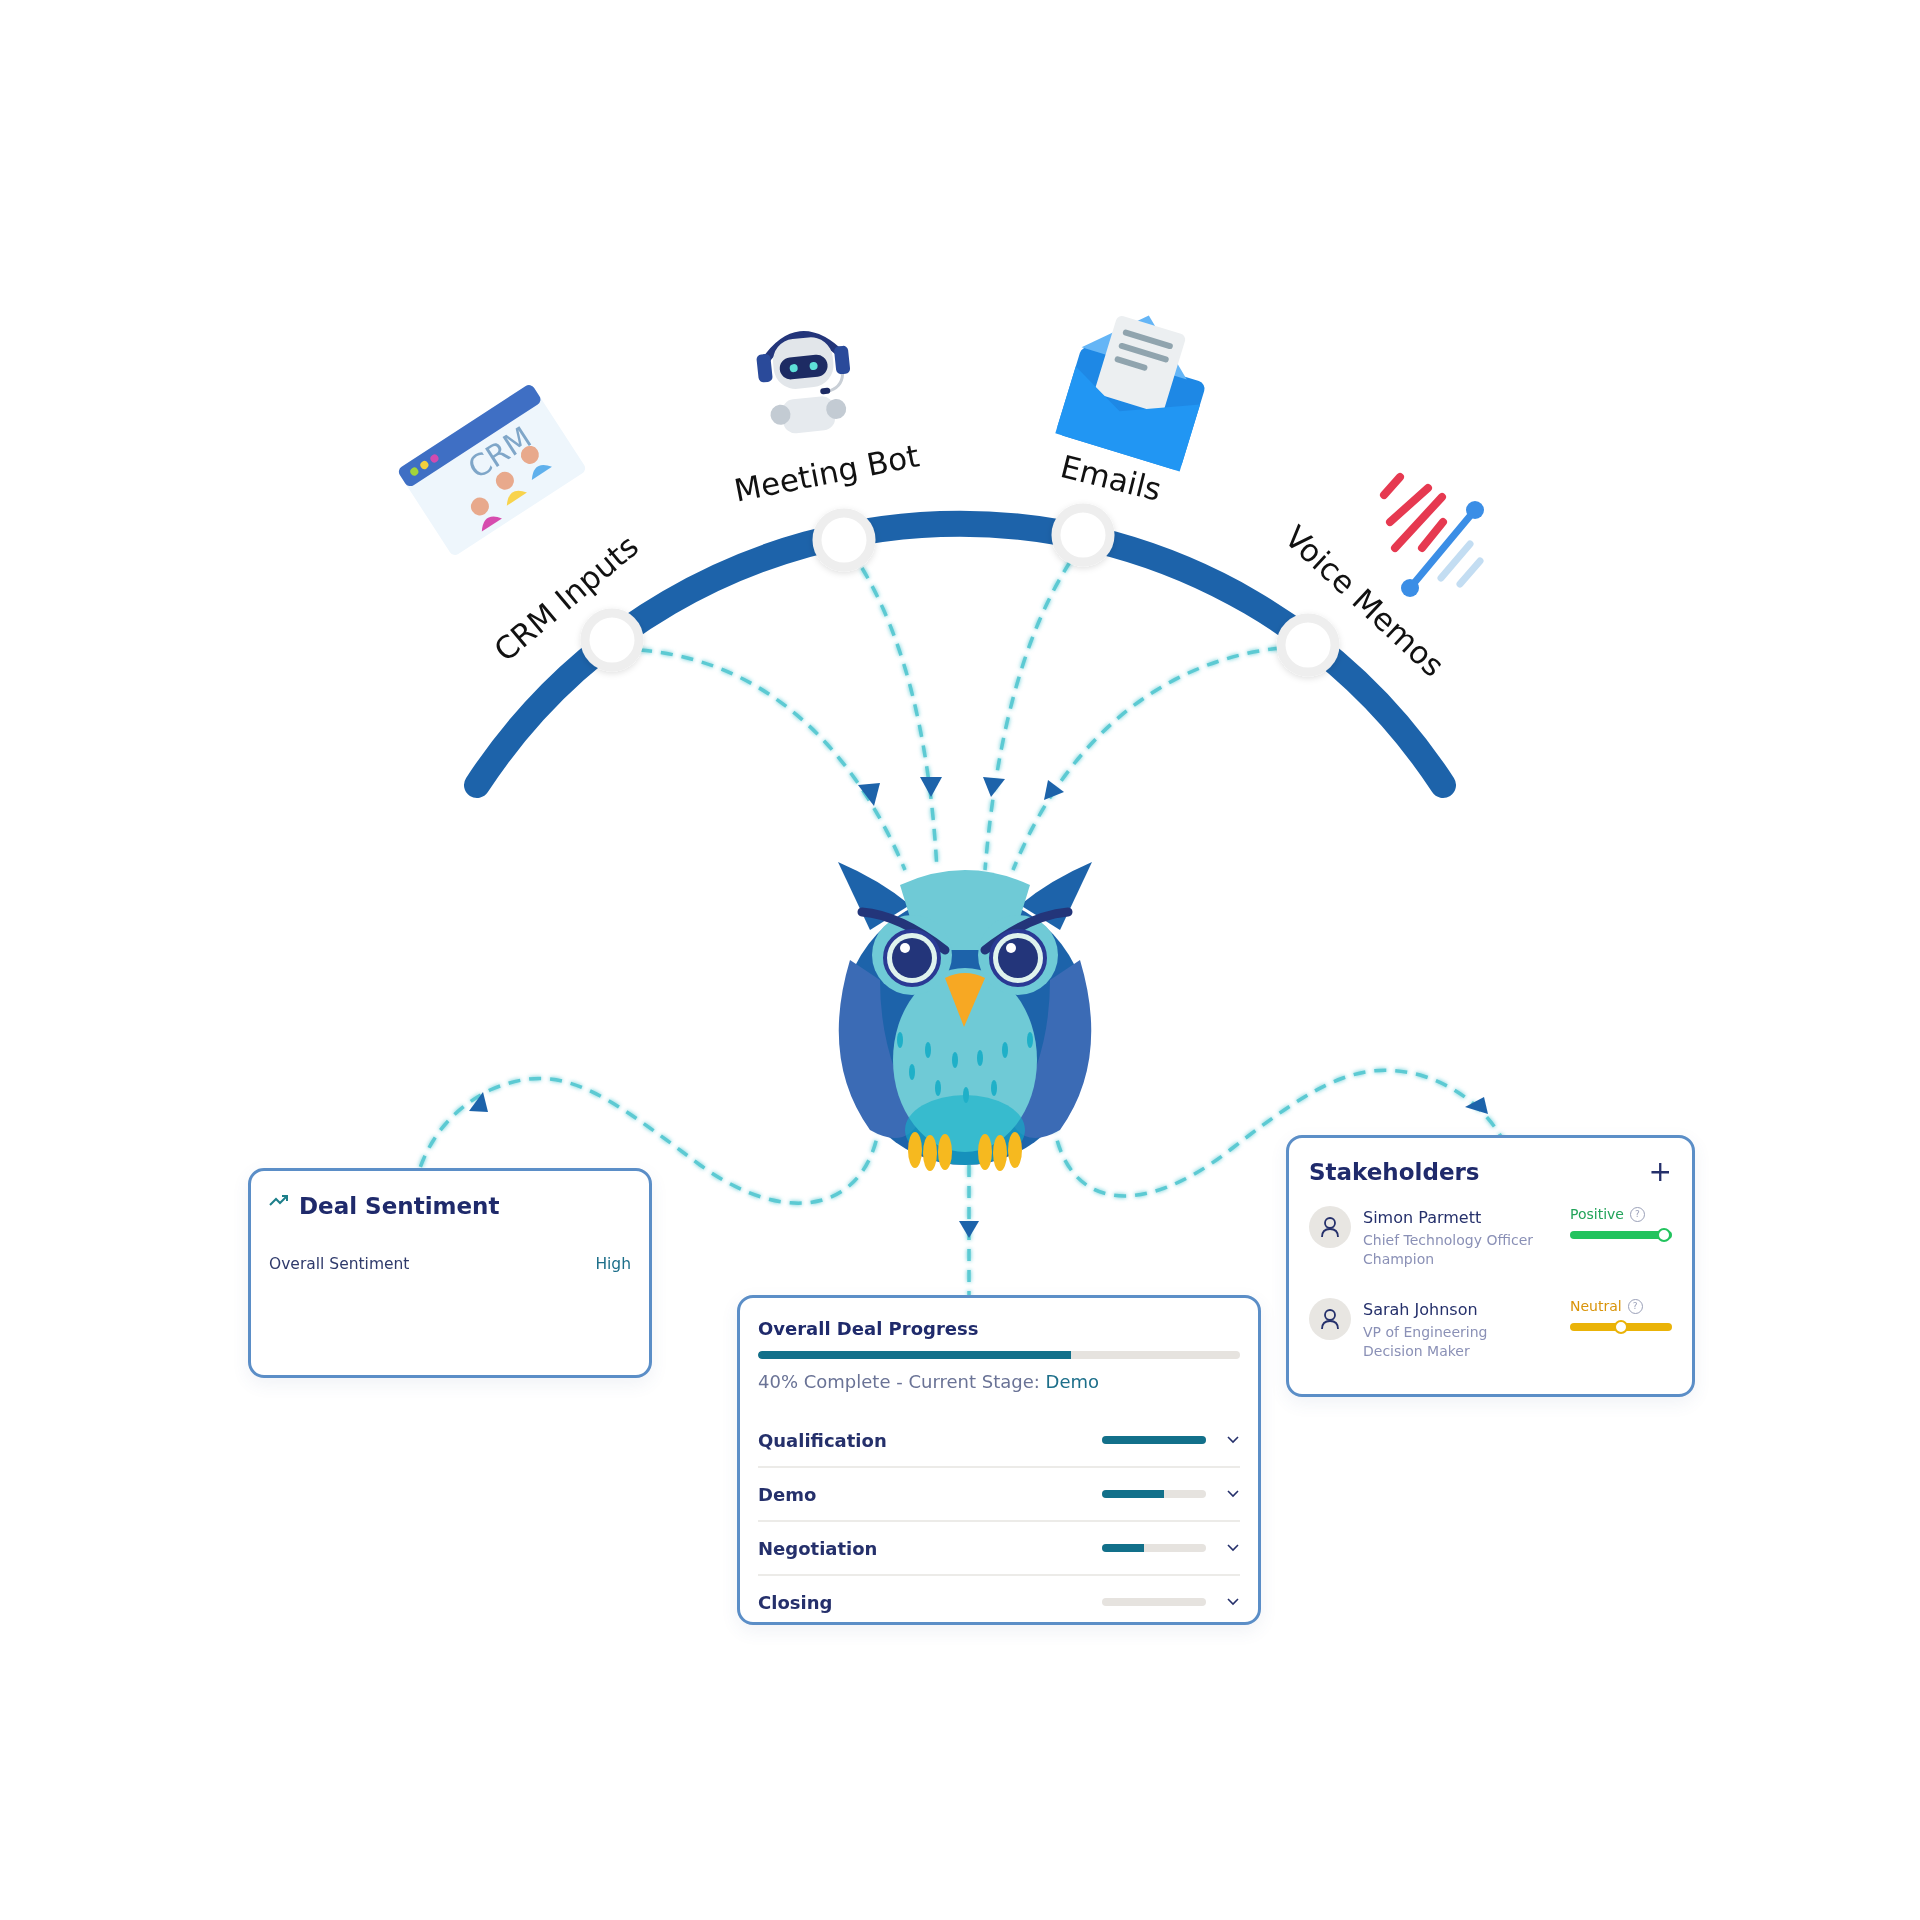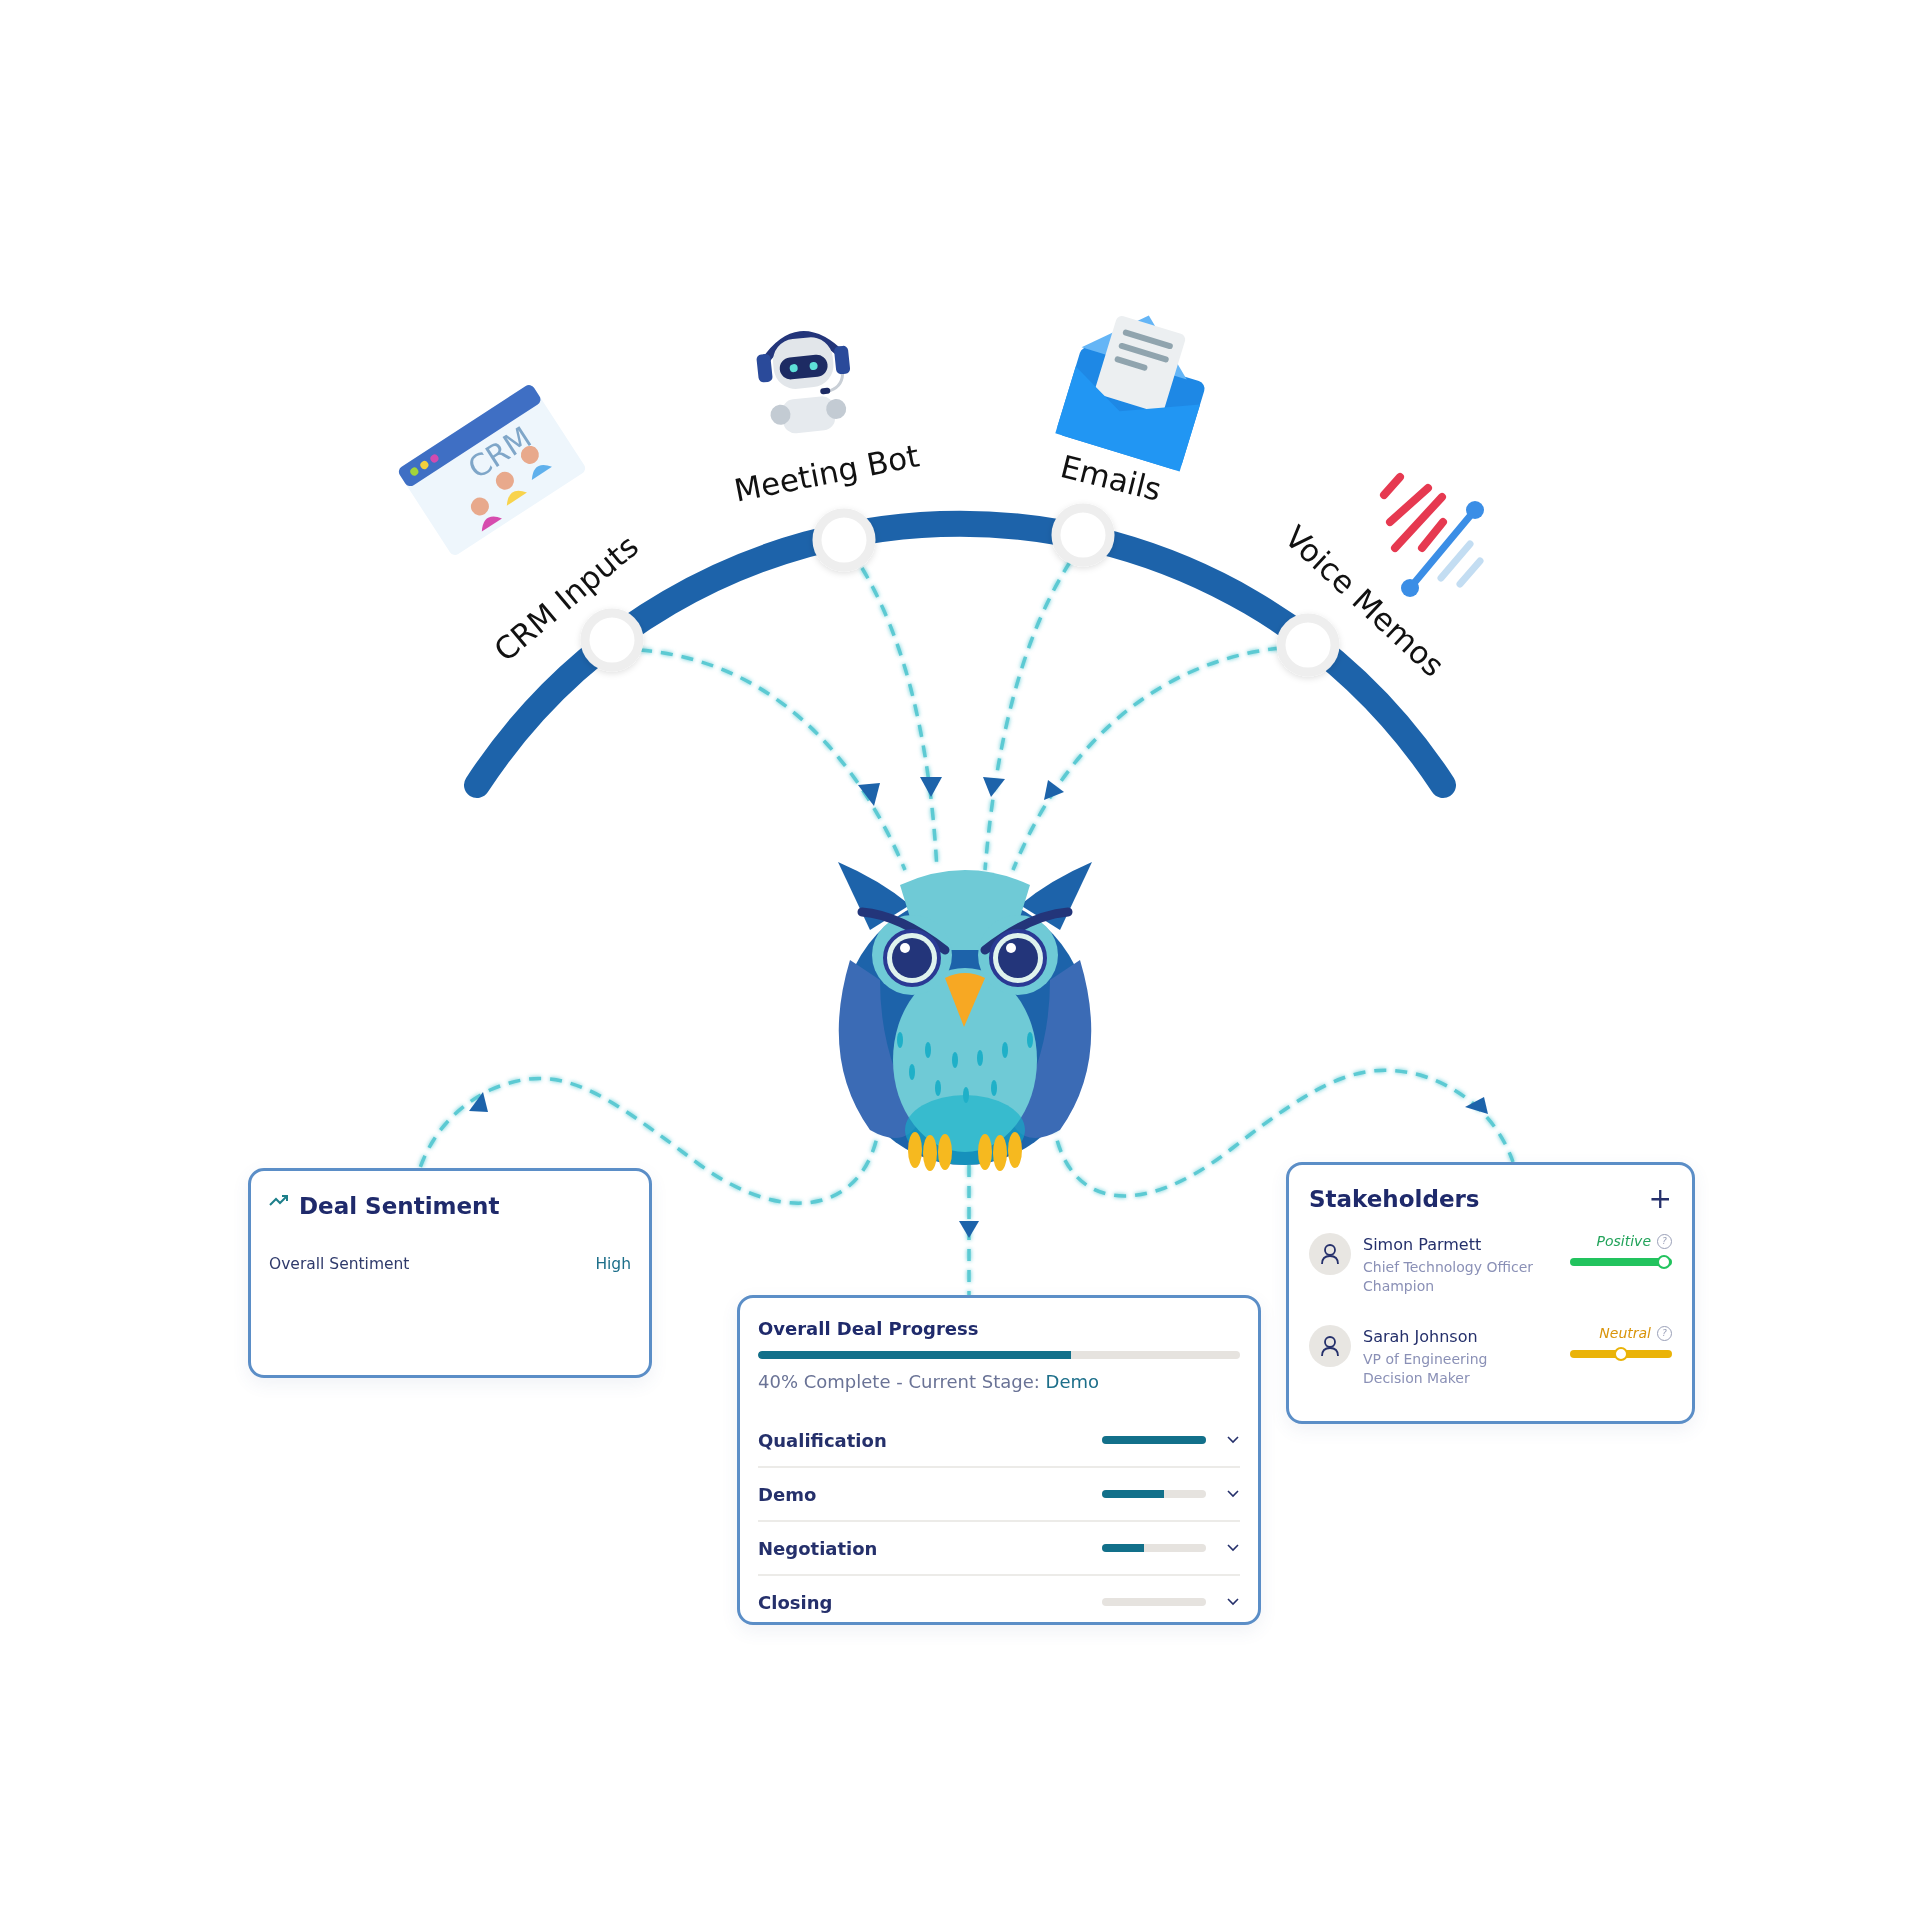--- a/index.html
+++ b/index.html
@@ -20,30 +20,30 @@
   .ov-fill { position:absolute; left:0; top:0; bottom:0; background:#12708a; border-radius:4px 0 0 4px; }
   .ov-sub { font-size:18px; color:#6a7396; margin-top:12px; margin-bottom:22px; }
   .ov-sub .stage { color:#1d6f8a; }
   .stage-row { display:flex; align-items:center; height:52px; border-bottom:2px solid #ecebe8; }
   .stage-row:last-child { border-bottom:none; }
   .stage-name { flex:1; font-size:18px; font-weight:bold; color:#25306b; }
   .stage-track { width:104px; height:8px; background:#e6e3df; border-radius:4px; position:relative; overflow:hidden; margin-right:20px; }
   .stage-fill { position:absolute; left:0; top:0; bottom:0; background:#12708a; }
   .chev { width:14px; height:14px; display:flex; align-items:center; justify-content:center; }
   
-  #stake { left:1286px; top:1162px; width:409px; height:262px; padding:20px 20px 0 20px; }
+  #stake { left:1286px; top:1135px; width:409px; height:262px; padding:20px 20px 0 20px; }
   #stake .hdr { display:flex; justify-content:space-between; align-items:center; font-size:23px; margin-bottom:20px; }
   .plus { font-size:28px; color:#25306b; font-weight:normal; line-height:1; cursor:pointer; }
   .person { display:flex; align-items:flex-start; height:92px; }
   .avatar { width:42px; height:42px; border-radius:50%; background:#e8e6e2; display:flex; align-items:center; justify-content:center; margin-right:12px; flex-shrink:0; }
   .pinfo { flex:1; }
   .pname { font-size:16px; color:#25306b; margin-top:2px; }
   .prole { font-size:14px; color:#8a90b6; margin-top:4px; line-height:19px; }
   .psent { width:102px; text-align:right; }
-  .slabel { font-size:14px; display:flex; justify-content:flex-end; align-items:center; gap:6px;font-style:italic; }
+  .slabel { font-size:14px; display:flex; align-items:center; gap:6px; }
   .help { width:13px; height:13px; border:1.5px solid #9aa0b8; border-radius:50%; font-size:9px; color:#9aa0b8; display:flex; align-items:center; justify-content:center; }
   .sbar { height:8px; border-radius:4px; margin-top:9px; position:relative; }
   .sknob { position:absolute; top:-3px; width:10px; height:10px; border-radius:50%; background:#fff; border:2px solid; }
 </style>
 </head>
 <body>
 
 <div id="stage">
   <svg width="1920" height="1920" style="position:absolute;left:0;top:0">
     <defs>

